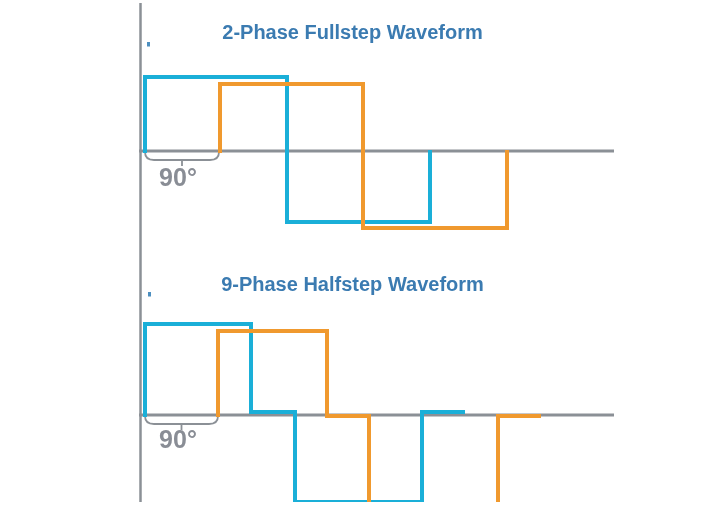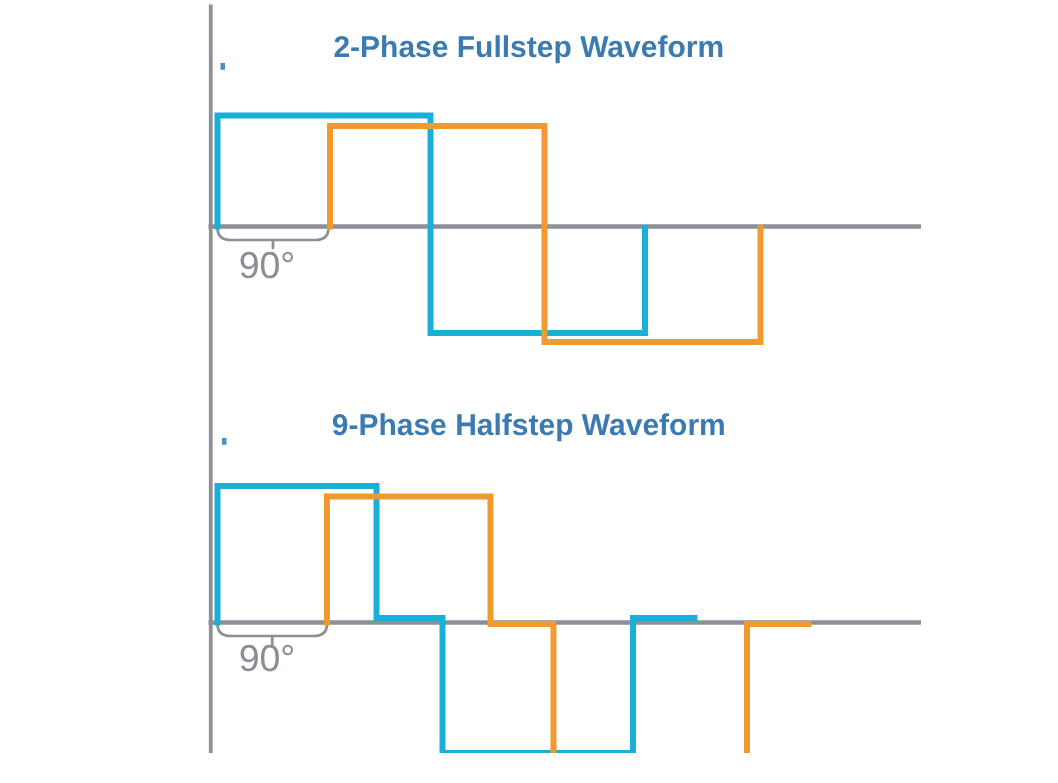--- a/index.html
+++ b/index.html
@@ -18,21 +18,21 @@
     font-size:20px;
     letter-spacing:0px;
     color:#3B7BB1;
   }
   .title-top{top:21px;}
   .title-bottom{top:273px;}
   .deg-label{
     position:absolute;
     width:60px;
     text-align:center;
-    font-weight:normal;
+    font-weight:bold;
     font-size:25px;
     color:#898D95;
   }
   .deg-top{left:148px;top:163px;}
   .deg-bottom{left:148px;top:425px;}
 </style>
 </head>
 <body>
 
 <div class="canvas">

